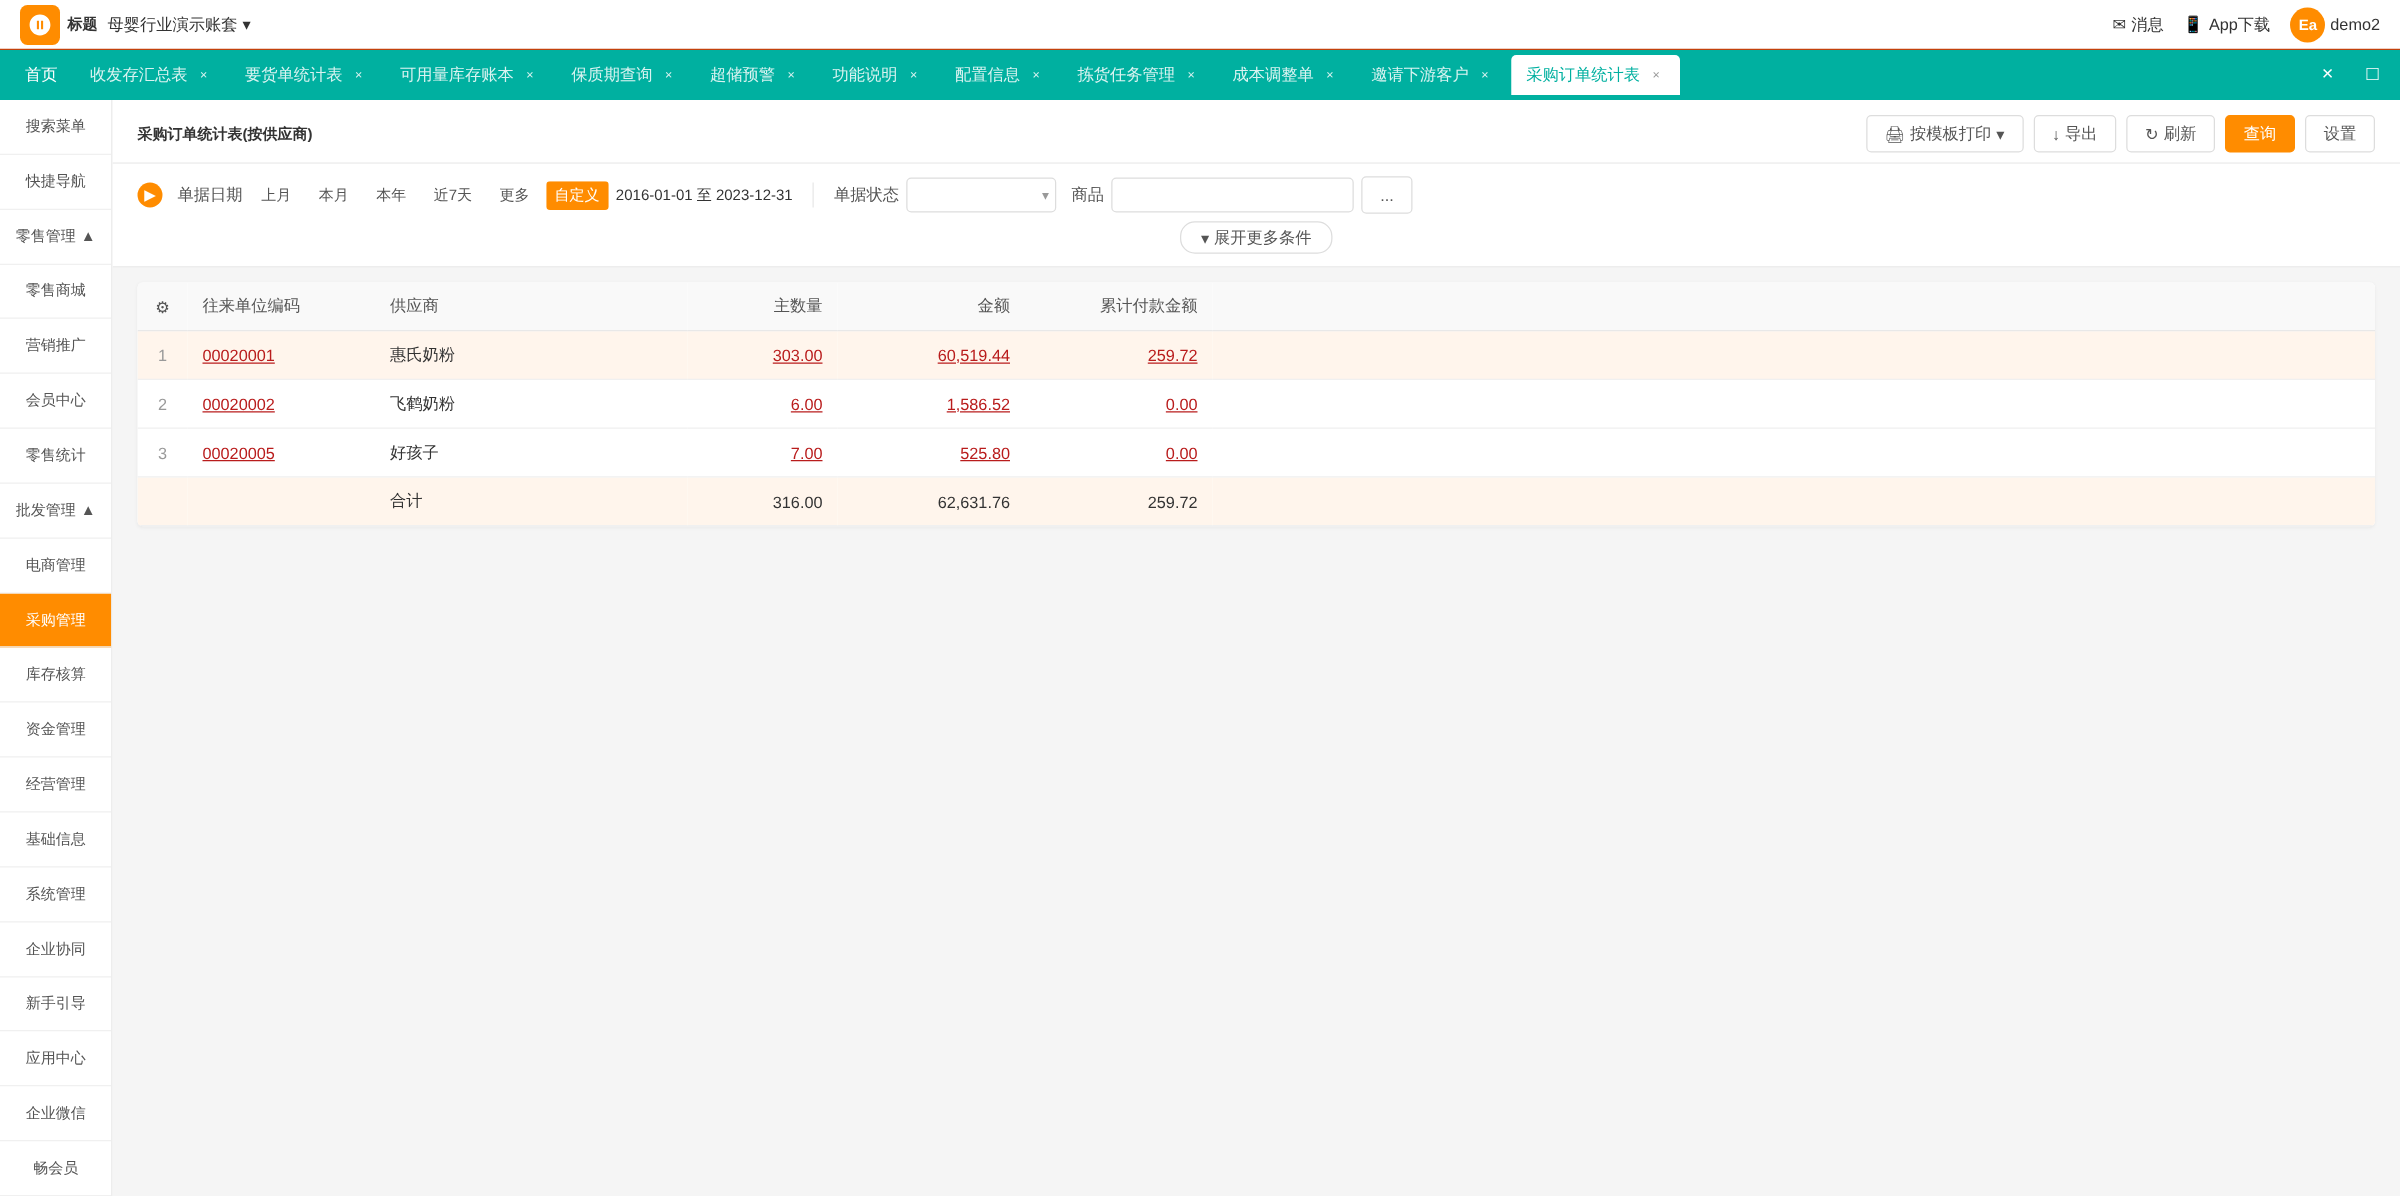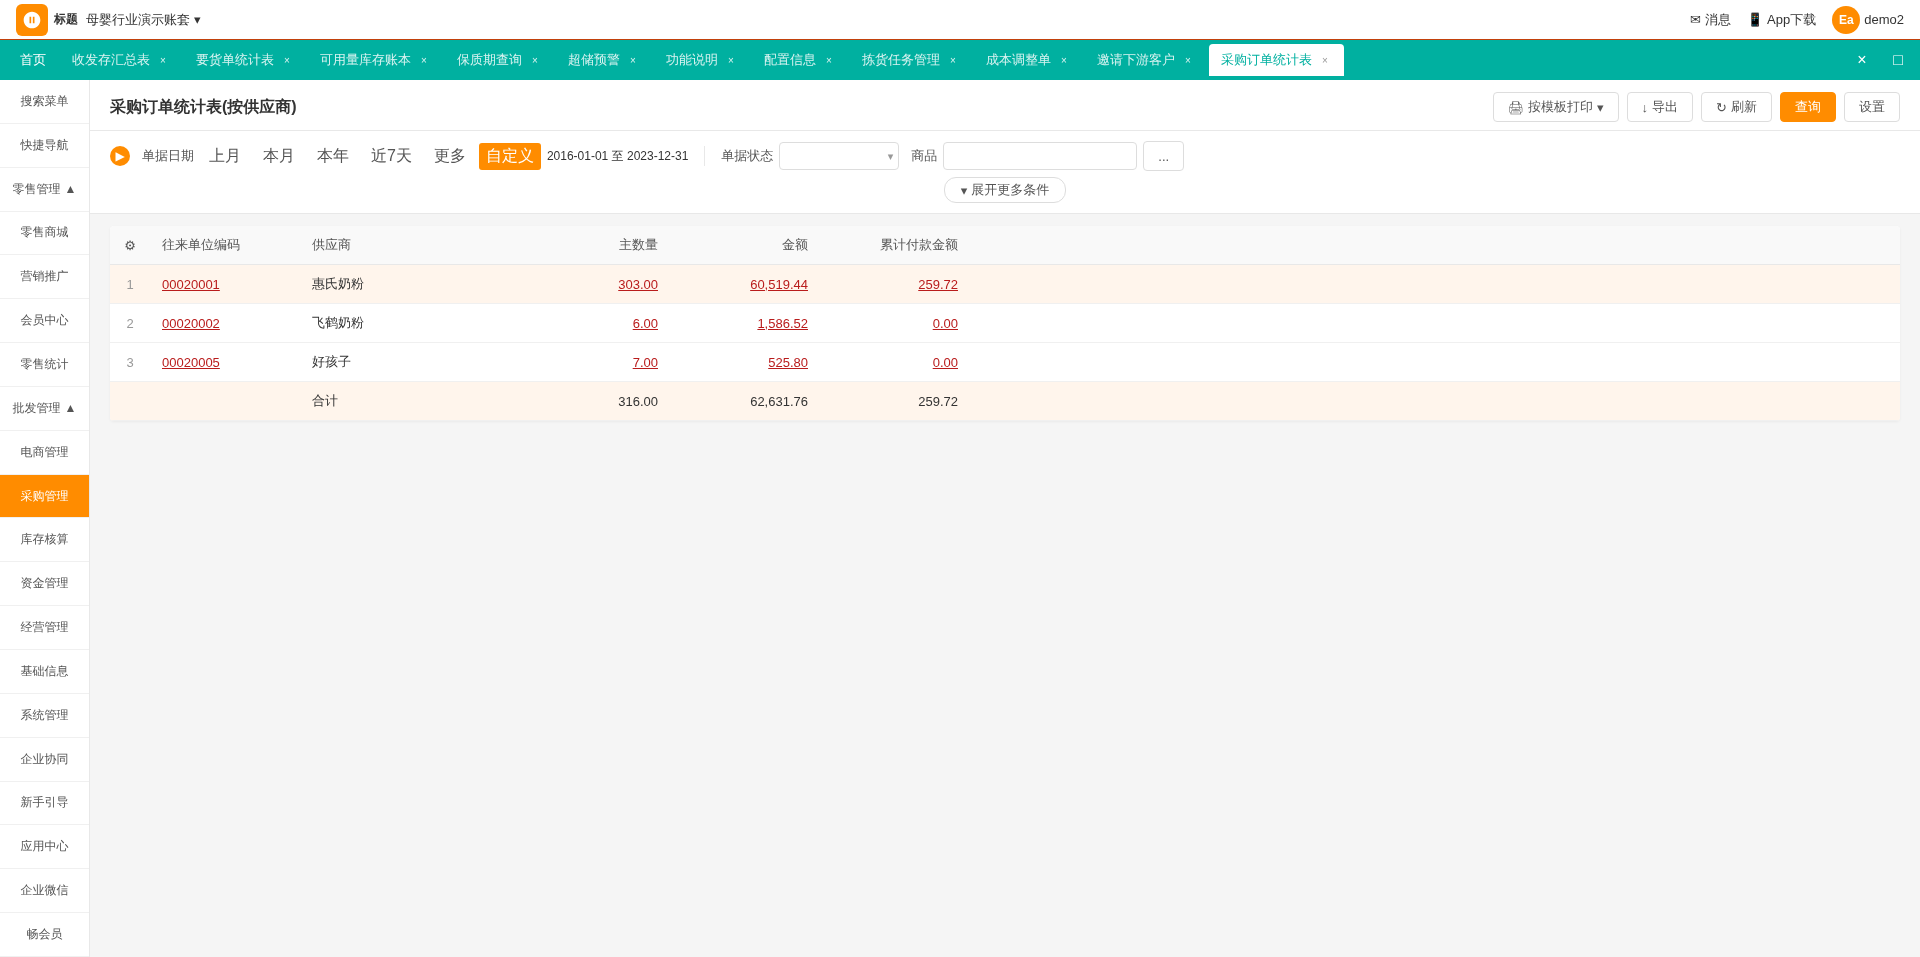--- a/index.html
+++ b/index.html
@@ -36,32 +36,32 @@
     .sidebar-item.active { background: #ff8c00; color: white; }
     .sidebar-item.has-arrow { flex-direction: row; justify-content: center; gap: 4px; }
     .sidebar-search { height: 50px; display: flex; align-items: center; justify-content: center; font-size: 12px; color: #555; cursor: pointer; border-bottom: 1px solid #f0f0f0; }
     .sidebar-nav { height: 50px; display: flex; align-items: center; justify-content: center; font-size: 12px; color: #555; cursor: pointer; border-bottom: 1px solid #f0f0f0; }
 
     
     .content { flex: 1; display: flex; flex-direction: column; background: #f5f5f5; overflow: hidden; }
 
     
     .page-header { background: #fff; padding: 12px 20px 8px; border-bottom: 1px solid #e8e8e8; display: flex; align-items: center; justify-content: space-between; }
-    .page-title { font-size: 16px; font-weight: bold; color: #333; }
+    .page-title { font-size: 12px; font-weight: bold; color: #333; }
     .page-header-actions { display: flex; align-items: center; gap: 8px; }
     .btn { height: 30px; padding: 0 14px; border-radius: 4px; border: 1px solid #ddd; background: #fff; cursor: pointer; font-size: 13px; display: flex; align-items: center; gap: 4px; color: #555; }
     .btn-primary { background: #ff8c00; color: white; border-color: #ff8c00; }
 
     
     .filter-area { background: #fff; padding: 10px 20px; border-bottom: 1px solid #e8e8e8; }
     .filter-row { display: flex; align-items: center; gap: 12px; flex-wrap: wrap; }
     .filter-item { display: flex; align-items: center; gap: 6px; font-size: 13px; color: #555; }
     .filter-label { color: #555; white-space: nowrap; }
     .date-quick-btns { display: flex; gap: 4px; }
-    .date-quick-btn { padding: 2px 8px; border-radius: 3px; cursor: pointer; font-size: 16px; color: #555; border: 1px solid transparent; }
+    .date-quick-btn { padding: 2px 8px; border-radius: 3px; cursor: pointer; font-size: 12px; color: #555; border: 1px solid transparent; }
     .date-quick-btn.custom { background: #ff8c00; color: white; border-radius: 3px; padding: 2px 6px; }
     .date-range { font-size: 12px; color: #333; }
     .filter-divider { width: 1px; height: 20px; background: #e8e8e8; margin: 0 4px; }
     .filter-select { height: 28px; border: 1px solid #ddd; border-radius: 4px; padding: 0 24px 0 8px; font-size: 13px; color: #555; appearance: none; background: #fff; min-width: 120px; cursor: pointer; }
     .filter-select-wrapper { position: relative; display: flex; align-items: center; }
     .filter-select-wrapper::after { content: '▾'; position: absolute; right: 6px; color: #999; font-size: 11px; pointer-events: none; }
     .filter-input { height: 28px; border: 1px solid #ddd; border-radius: 4px; padding: 0 8px; font-size: 13px; color: #555; min-width: 150px; }
     .filter-expand-row { display: flex; justify-content: center; margin-top: 6px; }
     .expand-btn { display: flex; align-items: center; gap: 4px; cursor: pointer; font-size: 13px; color: #555; padding: 3px 16px; border: 1px solid #ddd; border-radius: 12px; background: #fff; }
 

